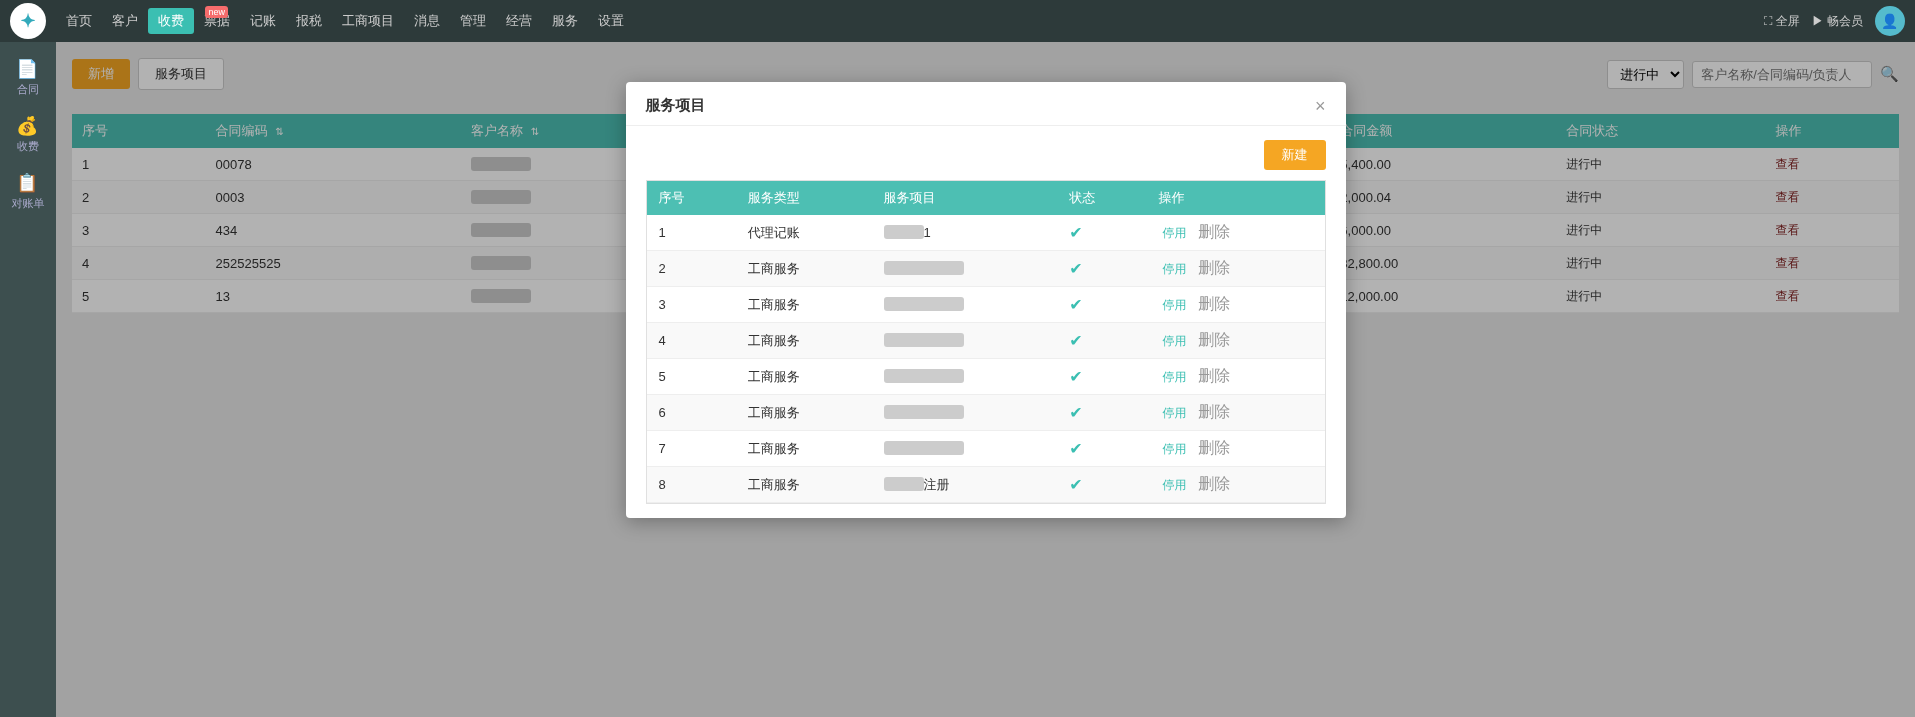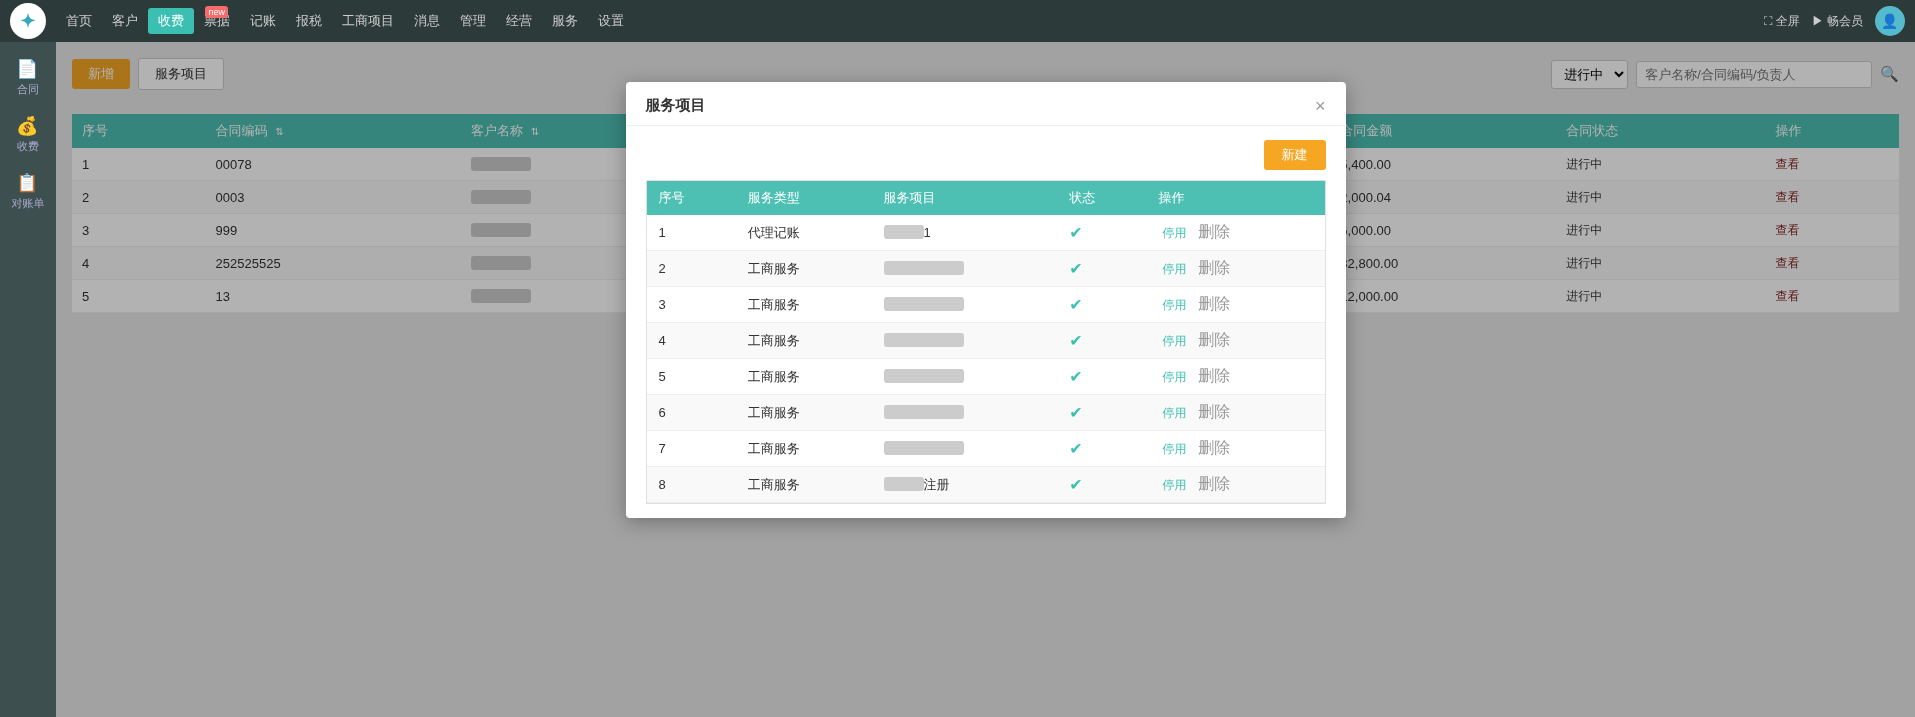--- a/index.html
+++ b/index.html
@@ -144,21 +144,21 @@
       border: 1px solid #ccc;
       border-radius: 3px;
       background: #fff;
       font-size: 13px;
     }
     .search-input {
       padding: 5px 8px;
       border: 1px solid #ccc;
       border-radius: 3px;
       font-size: 13px;
-      width: 236px;
+      width: 180px;
     }
     .search-icon-btn {
       background: none; border: none; cursor: pointer; color: #666; font-size: 15px;
     }
 
     
     .data-table {
       width: 100%;
       border-collapse: collapse;
       background: #fff;
@@ -393,21 +393,21 @@
     <td>0003</td>
     <td><span class="blurred-text">&nbsp;&nbsp;&nbsp;&nbsp;&nbsp;&nbsp;&nbsp;&nbsp;&nbsp;&nbsp;&nbsp;&nbsp;</span></td>
     <td>小规模记账</td>
     <td>202305-202404</td>
     <td>2,000.04</td>
     <td><span class="status-badge">进行中</span></td>
     <td><a class="action-link">查看</a></td>
   </tr>
           <tr>
     <td>3</td>
-    <td>999</td>
+    <td>434</td>
     <td><span class="blurred-text">&nbsp;&nbsp;&nbsp;&nbsp;&nbsp;&nbsp;&nbsp;&nbsp;&nbsp;&nbsp;&nbsp;&nbsp;</span></td>
     <td>小规模记账</td>
     <td>202305-202404</td>
     <td>6,000.00</td>
     <td><span class="status-badge">进行中</span></td>
     <td><a class="action-link">查看</a></td>
   </tr>
           <tr>
     <td>4</td>
     <td>252525525</td>

